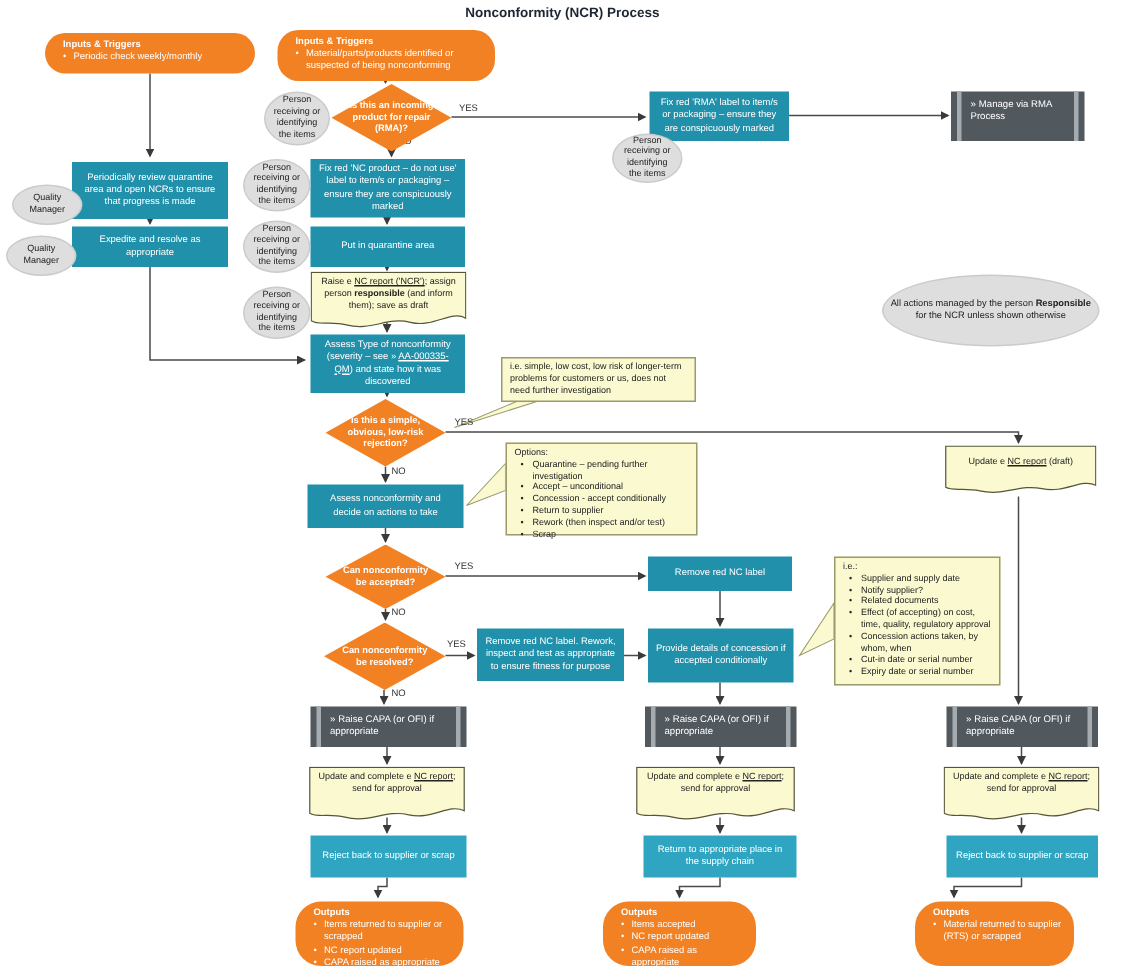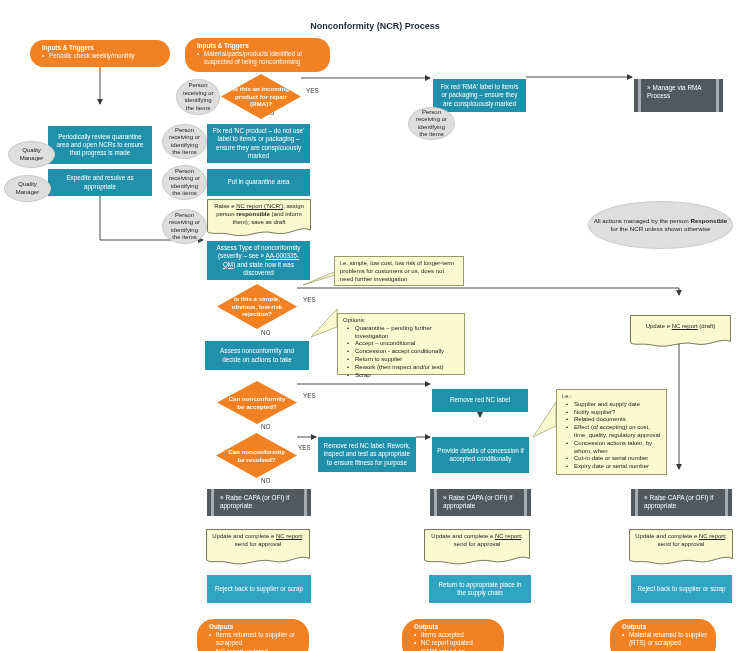--- a/index.html
+++ b/index.html
@@ -1,18 +1,18 @@
 <!DOCTYPE html>
 <html><head>
 <meta charset="utf-8">
 <style>
   html,body{margin:0;padding:0;background:#ffffff;}
   #canvas{position:relative;width:750px;height:651px;background:#ffffff;overflow:hidden;
           font-family:"Liberation Sans","DejaVu Sans",sans-serif;color:#222;}
-  .abs{position:absolute;box-sizing:border-box;margin-top:18px;}
+  .abs{position:absolute;box-sizing:border-box;}
   #lines{position:absolute;left:0;top:0;z-index:1;}
   .node{z-index:2;}
   .ell{z-index:3;}
   
   .title{left:0;top:3px;width:750px;text-align:center;font-size:9px;font-weight:bold;color:#1d2733;}
   
   .pill{background:#F28123;color:#fff;border-radius:14px;padding:4px 8px 3px 12px;font-size:6.3px;line-height:1.3;}
   .pill-title{font-weight:bold;}
   .pitem{position:relative;padding-left:7px;}
   .pitem::before{content:"•";position:absolute;left:0;}

